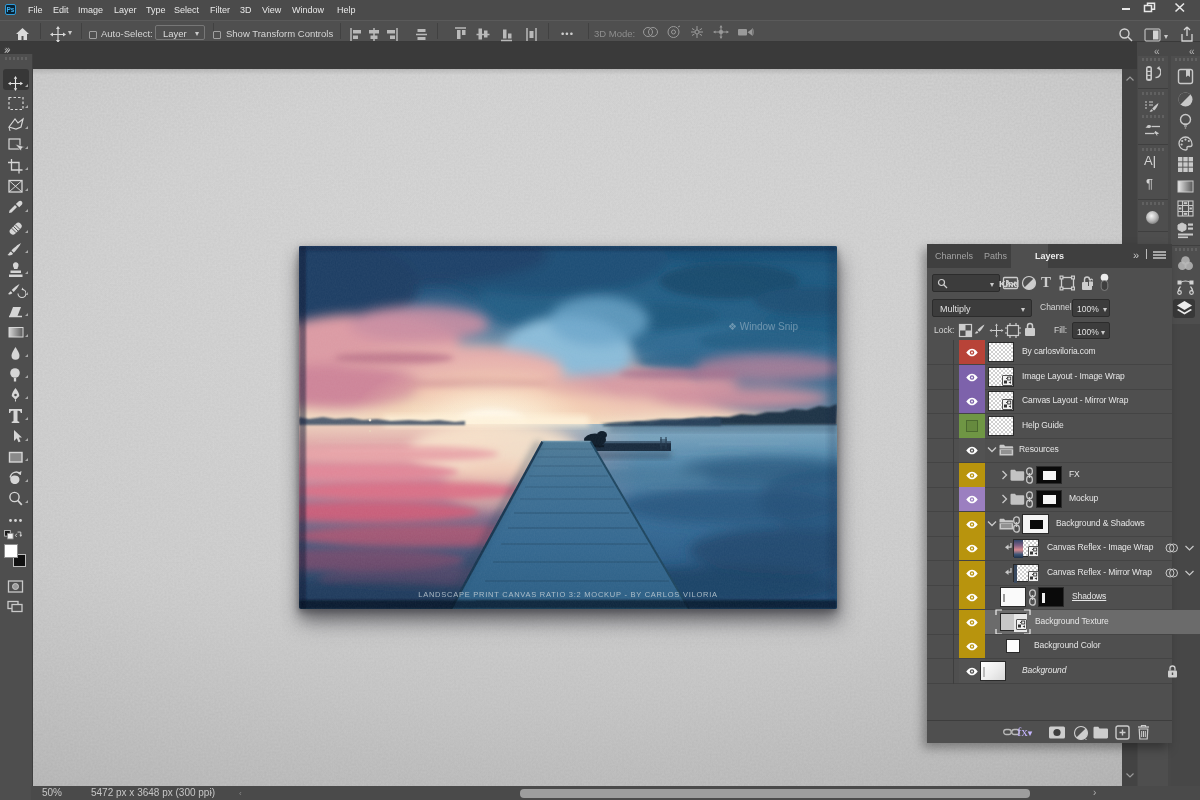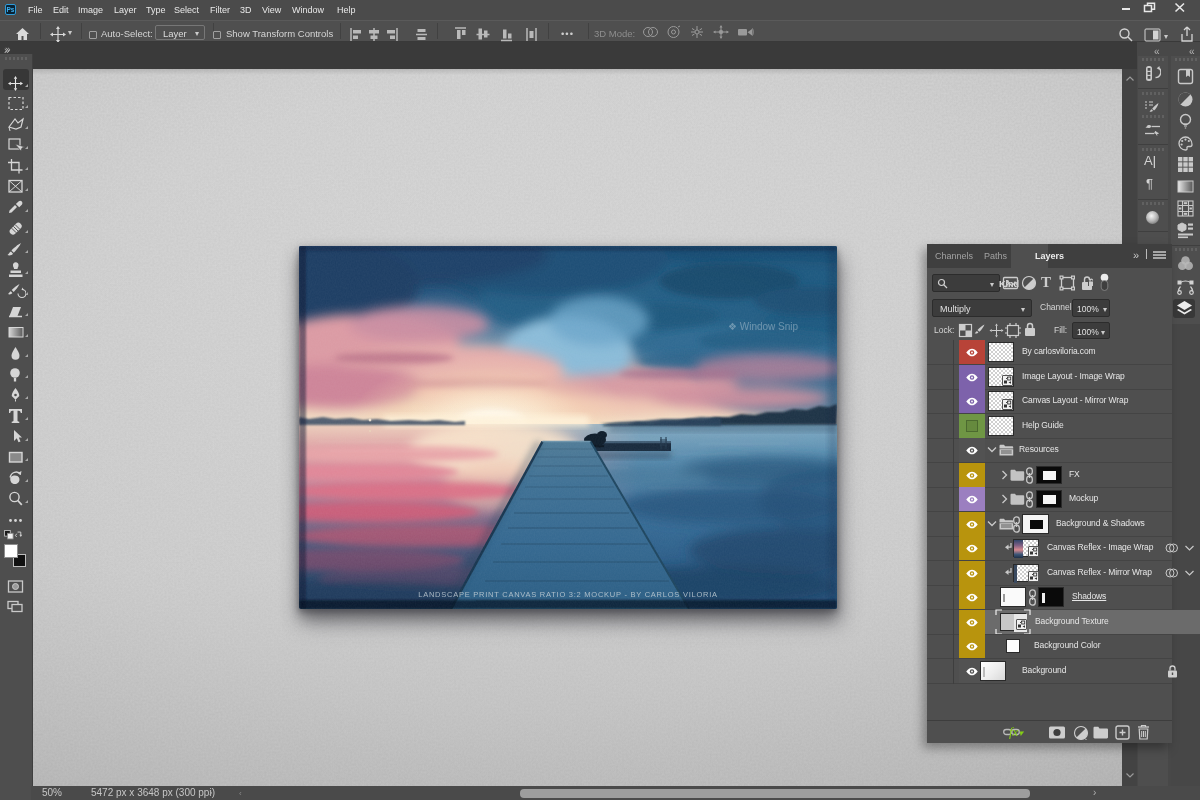--- a/index.html
+++ b/index.html
@@ -1213,39 +1213,39 @@
           <div class="abs" style="left:0;top:0;width:26px;height:24px;background:#525252;">
             <svg class="abs" style="left:6px;top:8px" width="14" height="9" viewBox="0 0 16 11">
               <path d="M1 5.5C3.5 2 6 .8 8 .8s4.5 1.2 7 4.7C12.5 9 10 10.2 8 10.2S3.5 9 1 5.5z" fill="#fff"></path>
               <circle cx="8" cy="5.5" r="2.7" fill="#525252"></circle>
               <circle cx="8" cy="5.5" r="1.1" fill="#fff"></circle>
             </svg>
           </div>
           <div class="abs thumbbrd" style="left:21px;top:2px;width:26px;height:20px;background:linear-gradient(135deg,#ffffff 0%,#ededed 55%,#d8d8d8 100%);">
             <div class="abs" style="left:2px;top:5px;width:2px;height:10px;background:#bbb;"></div>
           </div>
-          <span class="lname" style="left:63px;top:6px;">Background</span>
+          <span class="lname" style="left:63px;top:6px;font-style:italic;">Background</span>
           <svg class="abs" style="left:208px;top:6px" width="11" height="13" viewBox="0 0 11 13">
             <rect x="1" y="5.5" width="9" height="7" rx="1" fill="#d0d0d0"></rect>
             <path d="M3 5.5V3.5a2.5 2.5 0 015 0v2" fill="none" stroke="#d0d0d0" stroke-width="1.3"></path>
             <rect x="4.8" y="7.5" width="1.4" height="2.5" fill="#4f4f4f"></rect>
           </svg>
         </div>
       <div class="abs" style="left:0;top:439px;width:245px;height:1px;background:#444444;"></div>
     </div>
     <div id="lbottom">
       <div class="abs" style="left:0;top:476px;width:245px;height:1px;background:#3d3d3d;"></div>
       <div class="abs" style="left:0;top:477px;width:245px;height:22px;background:#4f4f4f;"></div>
       <svg class="abs" style="left:76px;top:482px" width="17" height="12" viewBox="0 0 17 12">
           <g fill="none" stroke="#b9b9b9" stroke-width="1.3">
             <rect x="0.7" y="3.5" width="7.5" height="5" rx="2.5"></rect>
             <rect x="8.8" y="3.5" width="7.5" height="5" rx="2.5"></rect>
           </g>
         </svg>
-      <div class="abs" style="left:82px;top:480px;color:#84cc16;font-size:13px;font-style:italic;font-family:'Liberation Serif';">fx<span style="font-size:9px;">▾</span></div>
+      <div class="abs" style="left:90px;top:480px;color:#c4b5fd;font-size:13px;font-family:'Liberation Serif';">fx<span style="font-size:9px;">▾</span></div>
       <svg class="abs" style="left:121px;top:481px" width="18" height="15" viewBox="0 0 18 15">
           <rect x="1" y="1.5" width="16" height="12" rx="1.5" fill="#cdcdcd"></rect>
           <circle cx="9" cy="7.5" r="3.6" fill="#3f3f3f"></circle>
         </svg>
       <svg class="abs" style="left:146px;top:481px" width="16" height="16" viewBox="0 0 16 16">
           <circle cx="8" cy="8" r="6.5" fill="#cdcdcd"></circle>
           <path d="M3.4 12.6a6.5 6.5 0 019.2-9.2z" fill="#4f4f4f"></path>
           <circle cx="8" cy="8" r="6.5" fill="none" stroke="#cdcdcd" stroke-width="1.1"></circle>
           <path d="M12 13.5l1.5 1.5" stroke="#cdcdcd"></path>
         </svg>

